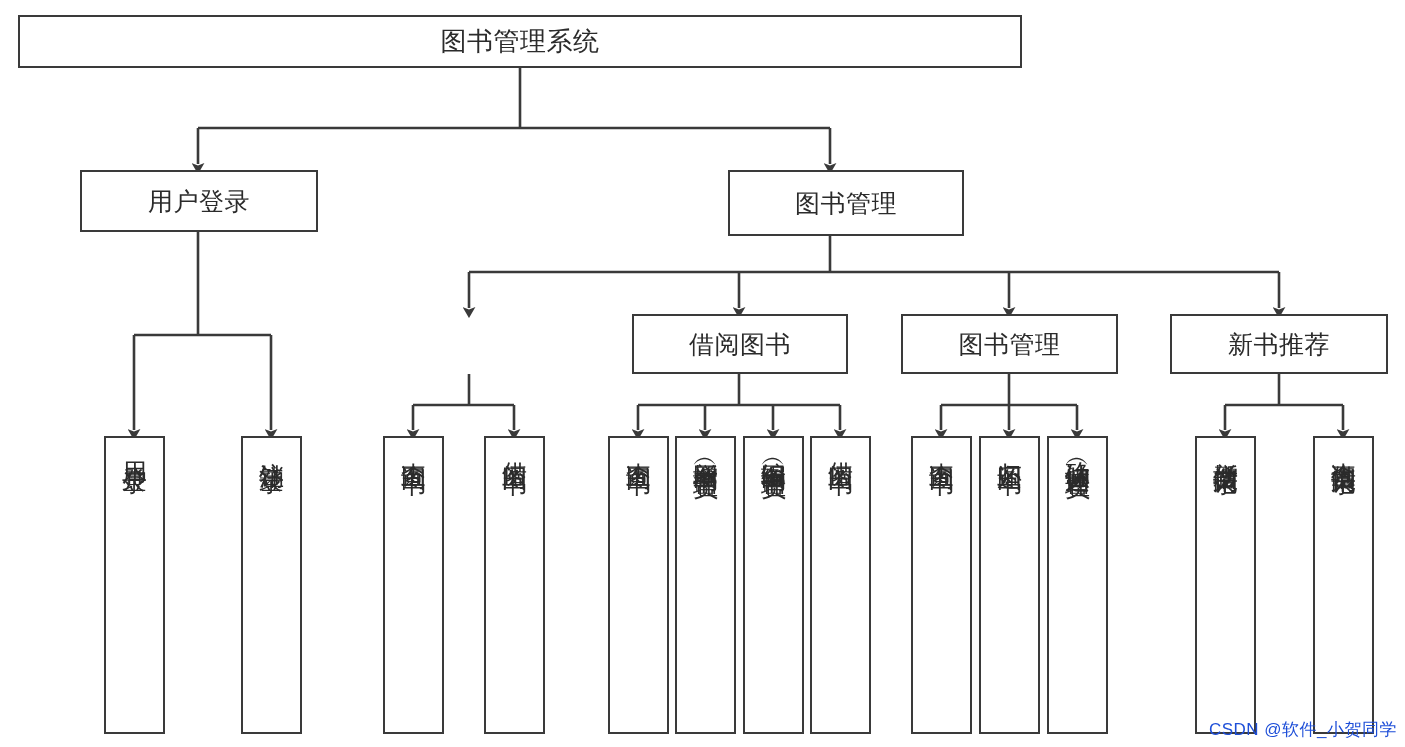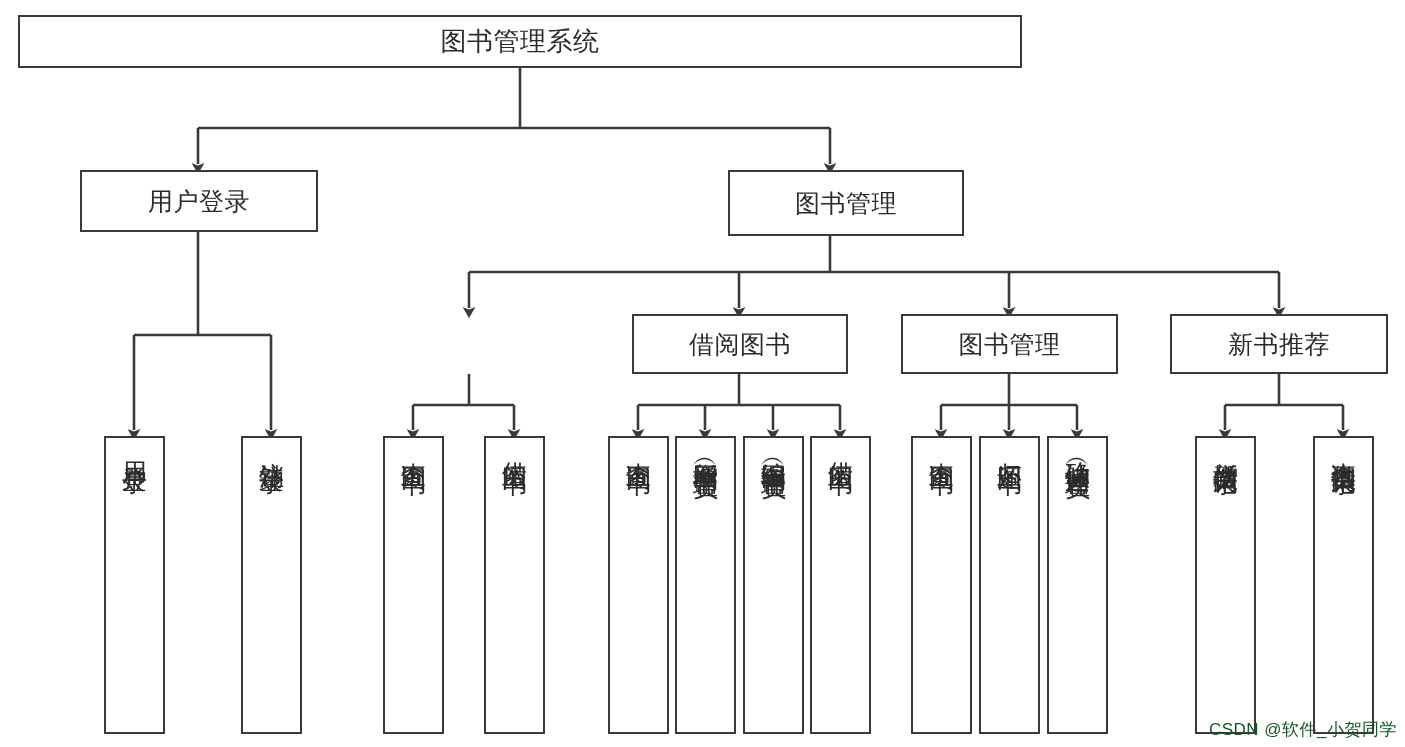--- a/index.html
+++ b/index.html
@@ -64,21 +64,21 @@
     margin: 0 auto;
   }
   .node.vert.tall-text .label {
     letter-spacing: 2px;
   }
   #watermark {
     position: absolute;
     right: 8px;
     bottom: 6px;
     font-size: 17px;
-    color: #14532d;
+    color: #1d4ed8;
     letter-spacing: 0.5px;
     z-index: 6;
     white-space: pre;
   }
 </style>
 </head>
 <body>
 
 <div id="diagram-root">
 

